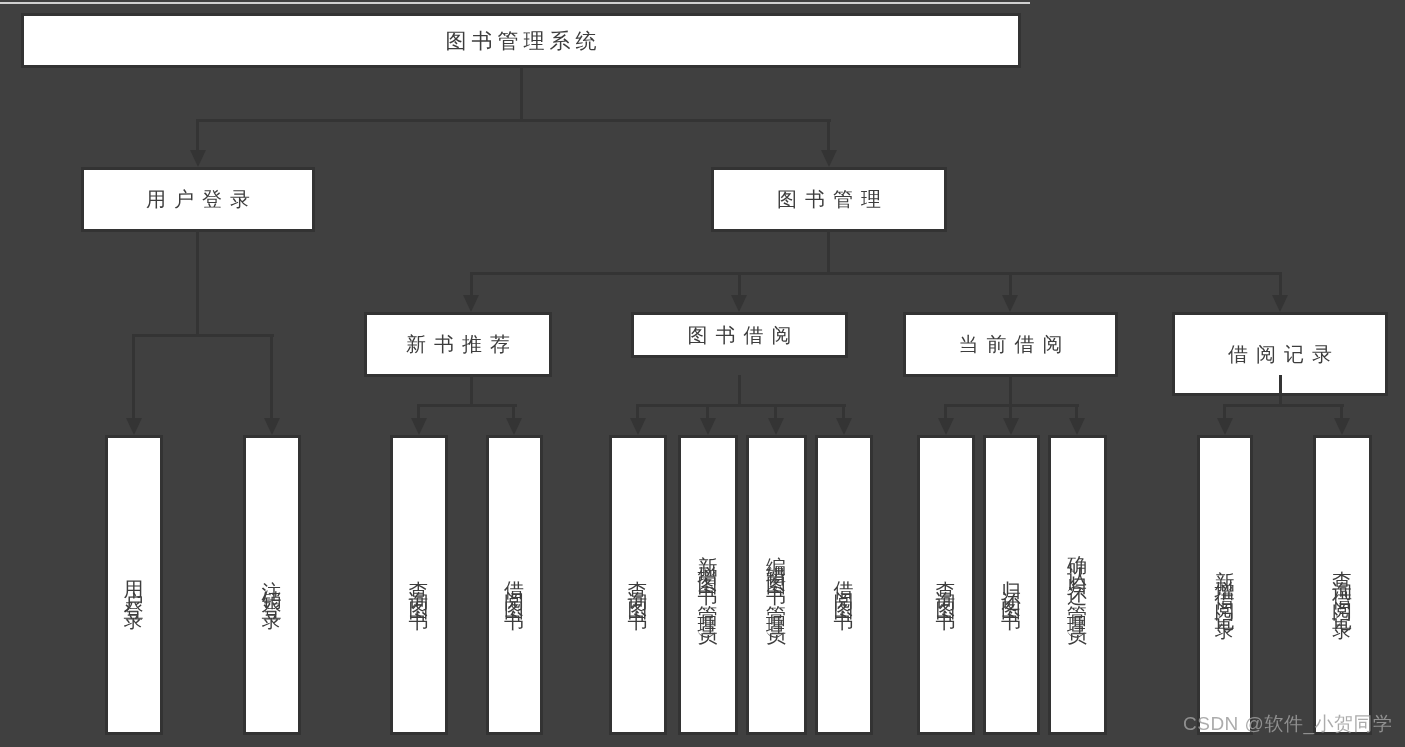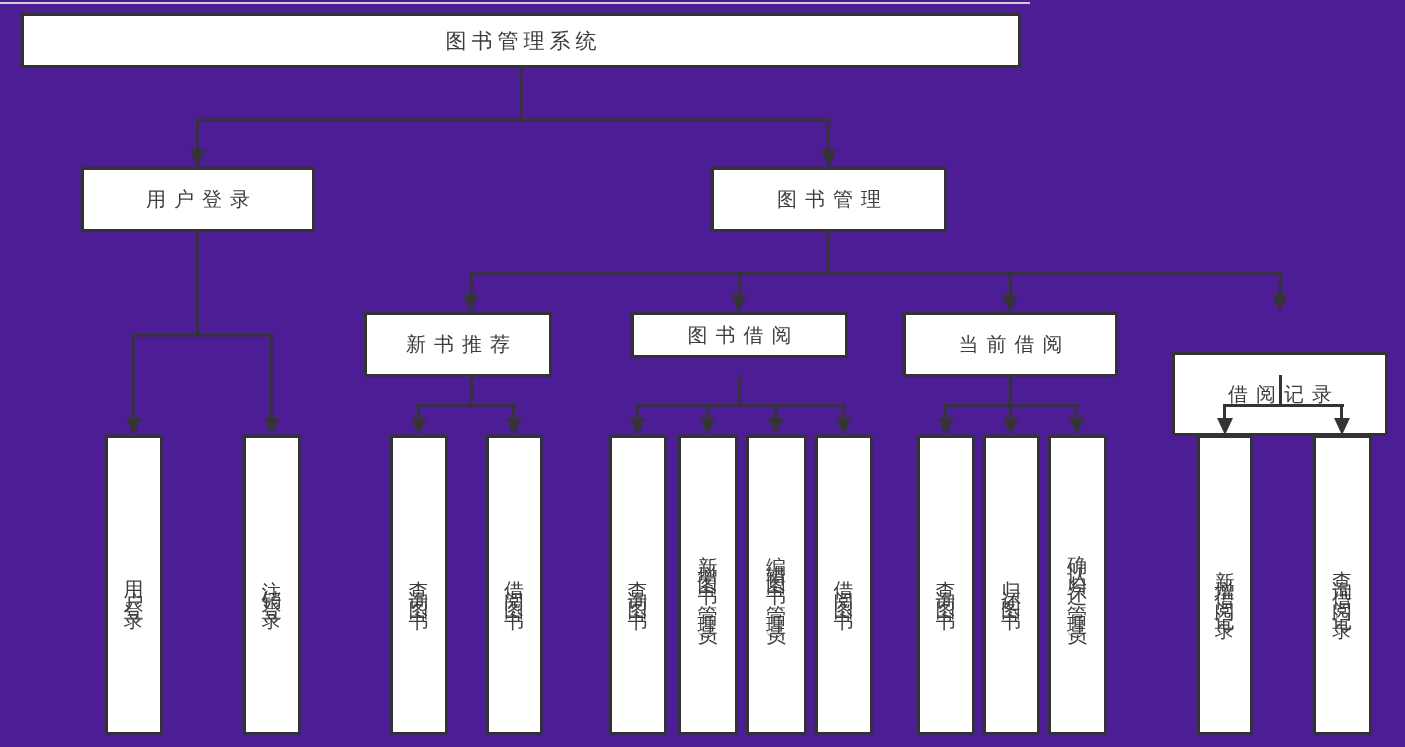--- a/index.html
+++ b/index.html
@@ -1,19 +1,19 @@
 <!DOCTYPE html>
 <html><head>
 <meta charset="utf-8">
 <style>
   html,body{margin:0;padding:0;background:#ffffff;}
   #stage{
     position:relative;
     width:1405px;height:747px;
-    background:#4c1d95;
+    background:#404040;
     font-family:"Liberation Sans","DejaVu Sans",sans-serif;
     overflow:hidden;
   }
   .box{
     position:absolute;
     border:3px solid #333333;
     background:#ffffff;
     box-sizing:border-box;
     display:flex;align-items:center;justify-content:center;
     color:#3d3d3d;
@@ -86,21 +86,21 @@
   <div class="vline" style="left:738px;top:272px;height:24px;"></div>
   <div class="arrow" style="left:731px;top:295px;"></div>
   <div class="vline" style="left:1009px;top:272px;height:24px;"></div>
   <div class="arrow" style="left:1002px;top:295px;"></div>
   <div class="vline" style="left:1279px;top:272px;height:24px;"></div>
   <div class="arrow" style="left:1272px;top:295px;"></div>
 
   <div class="box" style="left:364px;top:312px;width:188px;height:65px;">新书推荐</div>
   <div class="box" style="left:631px;top:312px;width:217px;height:46px;">图书借阅</div>
   <div class="box" style="left:903px;top:312px;width:215px;height:65px;text-align:right;">当前借阅</div>
-  <div class="box" style="left:1172px;top:312px;width:216px;height:84px;margin-top:40px;">借阅记录</div>
+  <div class="box" style="left:1172px;top:312px;width:216px;height:84px;">借阅记录</div>
 
   <div class="vline" style="left:470px;top:375px;height:31px;"></div>
   <div class="hline" style="left:417px;top:404px;width:100px;"></div>
   <div class="vline" style="left:417px;top:404px;height:15px;"></div>
   <div class="arrow" style="left:411px;top:418px;"></div>
   <div class="vline" style="left:512px;top:404px;height:15px;"></div>
   <div class="arrow" style="left:506px;top:418px;"></div>
 
   <div class="vline" style="left:738px;top:375px;height:31px;"></div>
   <div class="hline" style="left:636px;top:404px;width:210px;"></div>
@@ -166,14 +166,15 @@
     <span>确认归还（管理员）</span>
   </div>
 
   <div class="vbox" style="left:1197px;width:56px;">
     <span>新增借阅记录</span>
   </div>
   <div class="vbox" style="left:1313px;width:59px;">
     <span>查询借阅记录</span>
   </div>
 
+  <div class="watermark">CSDN @软件_小贺同学</div>
 
 </div>
 
 </body></html>

